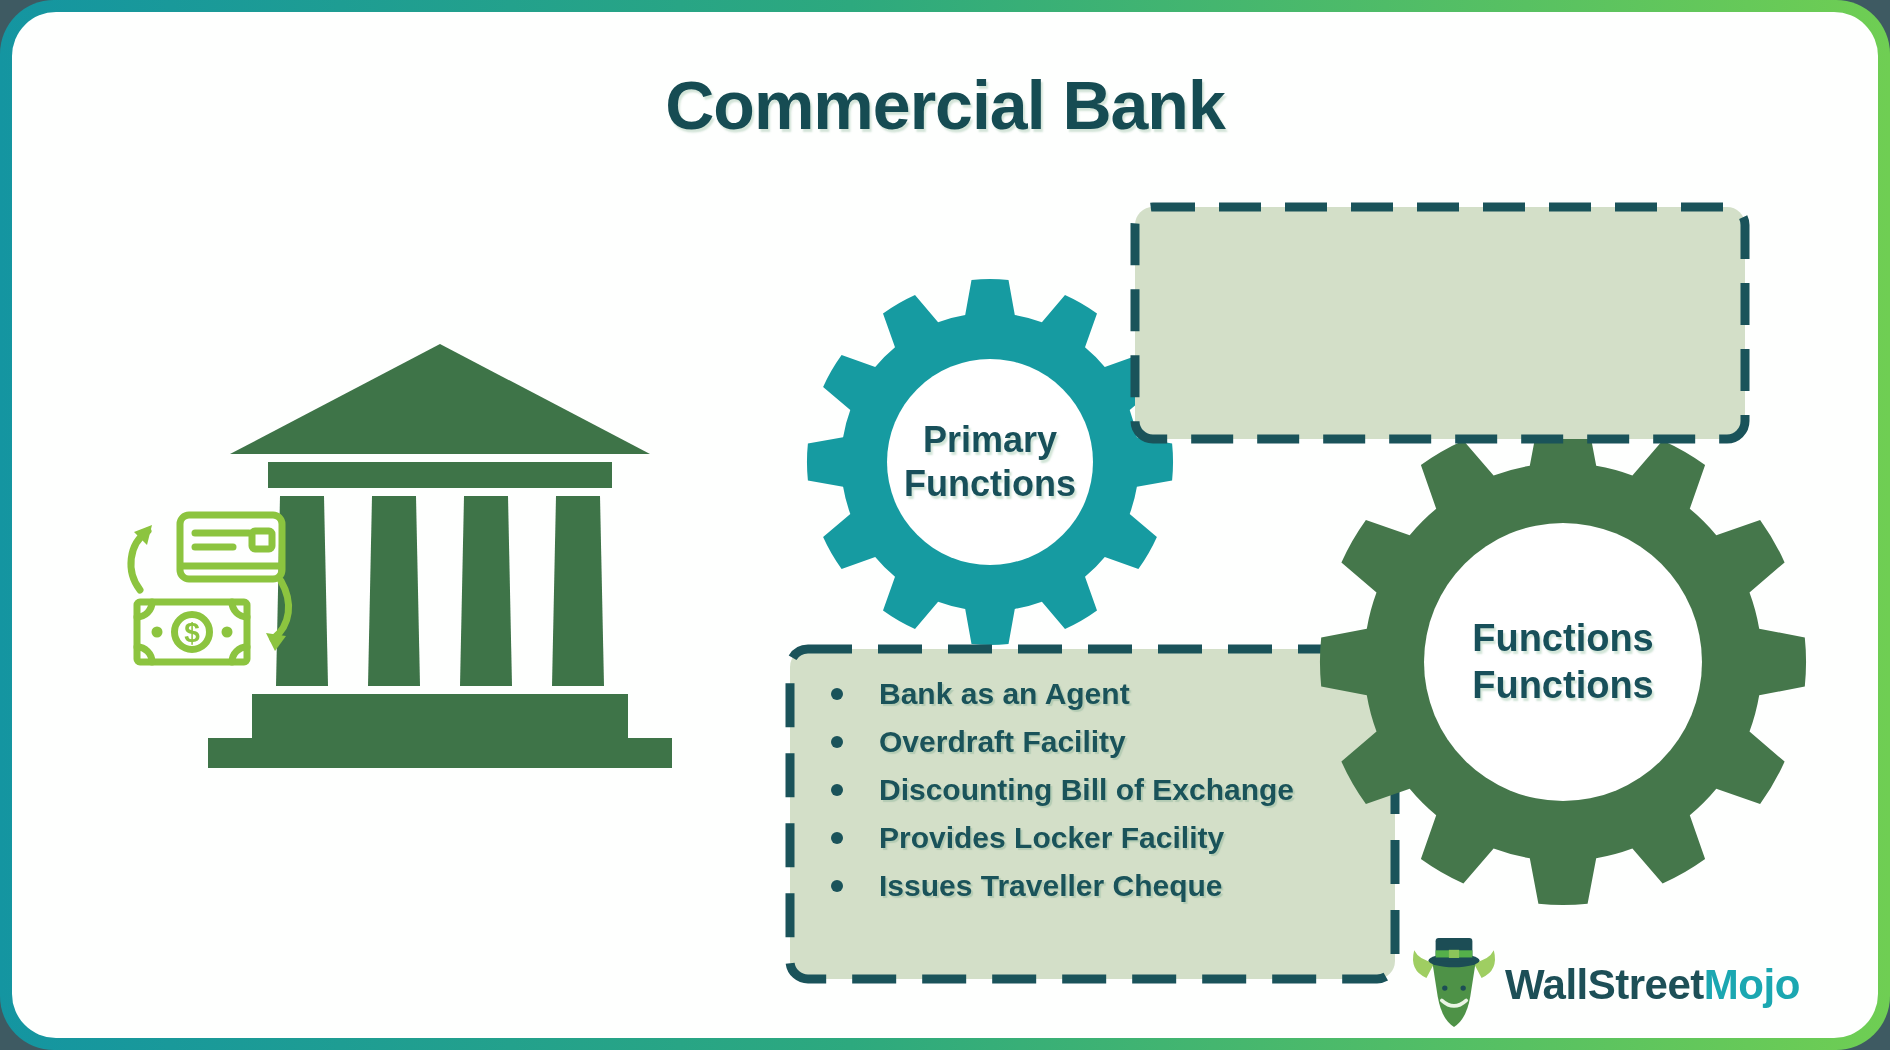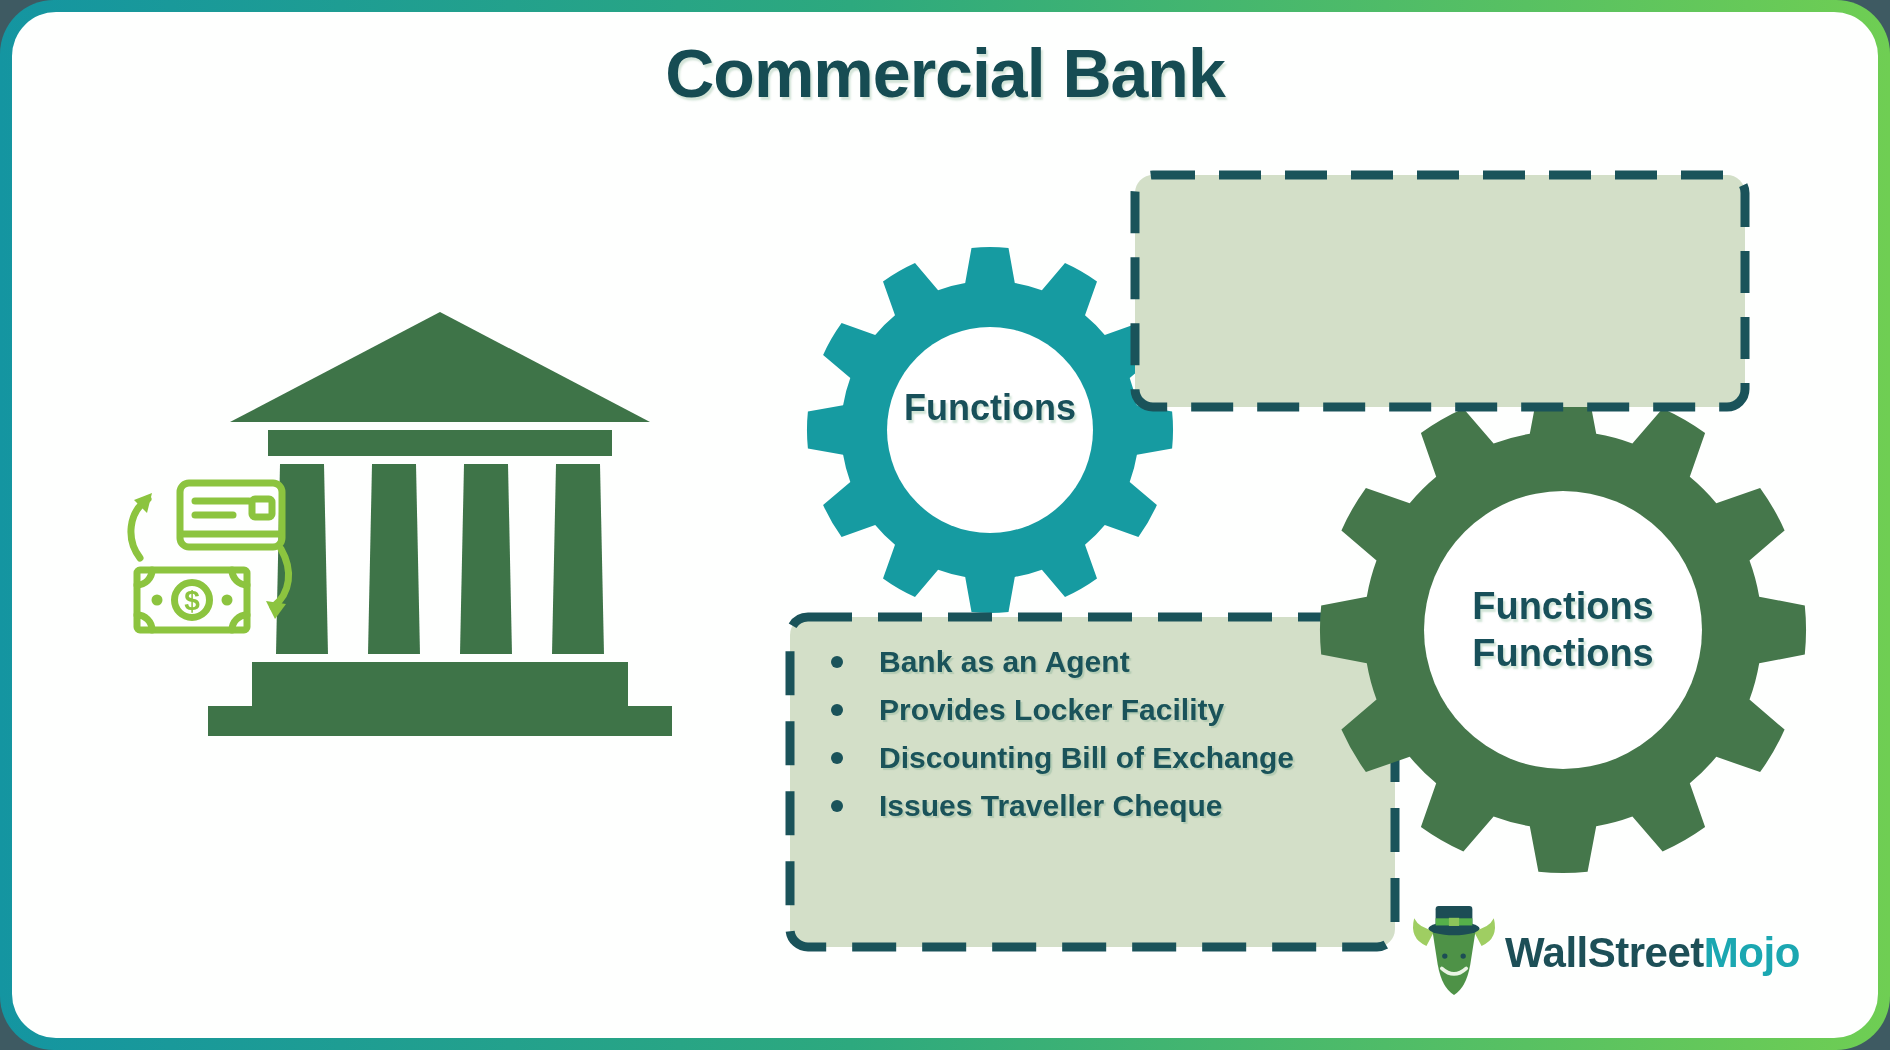--- a/index.html
+++ b/index.html
@@ -3,21 +3,21 @@
 <meta charset="utf-8">
 <style>
   html,body{margin:0;padding:0;}
   body{
     width:1890px;height:1050px;position:relative;overflow:hidden;
     background:#3E5A62;
     font-family:"Liberation Sans", sans-serif;
   }
   .frame{position:absolute;inset:0;background:linear-gradient(90deg,#1495A1 0%,#2DA97E 45%,#6FCE53 100%);border-radius:54px;}
   .card{position:absolute;inset:12px;background:#FEFFFE;border-radius:44px;}
-  .canvas{position:absolute;inset:0;}
+  .canvas{position:absolute;inset:0;margin-top:32px;}
 
   .title{
     position:absolute;left:0;top:34px;width:100%;text-align:center;
     font-size:68px;font-weight:bold;color:#164C53;letter-spacing:-1px;z-index:6;
     text-shadow:2px 3px 2px rgba(160,195,170,.45);
   }
 
   .gear-svg{position:absolute;left:0;top:0;width:1890px;height:1050px;pointer-events:none;}
   .z1{z-index:1}.z3{z-index:3}
 
@@ -105,31 +105,33 @@
       <polygon points="52,193 34,200 47,213"></polygon>
       <polygon points="186,304 166,301 175,319"></polygon>
     </g>
   </svg>
 
   <svg class="gear-svg z1" viewBox="0 0 1890 1050">
     <path fill="#169BA1" d="M 965.2 283.1 L 971.5 247.9 A 183 183 0 0 1 1008.5 247.9 L 1014.8 283.1 A 149 149 0 0 1 1041.9 290.3 L 1065.0 263.1 A 183 183 0 0 1 1097.0 281.6 L 1085.0 315.2 A 149 149 0 0 1 1104.8 335.0 L 1138.4 323.0 A 183 183 0 0 1 1156.9 355.0 L 1129.7 378.1 A 149 149 0 0 1 1136.9 405.2 L 1172.1 411.5 A 183 183 0 0 1 1172.1 448.5 L 1136.9 454.8 A 149 149 0 0 1 1129.7 481.9 L 1156.9 505.0 A 183 183 0 0 1 1138.4 537.0 L 1104.8 525.0 A 149 149 0 0 1 1085.0 544.8 L 1097.0 578.4 A 183 183 0 0 1 1065.0 596.9 L 1041.9 569.7 A 149 149 0 0 1 1014.8 576.9 L 1008.5 612.1 A 183 183 0 0 1 971.5 612.1 L 965.2 576.9 A 149 149 0 0 1 938.1 569.7 L 915.0 596.9 A 183 183 0 0 1 883.0 578.4 L 895.0 544.8 A 149 149 0 0 1 875.2 525.0 L 841.6 537.0 A 183 183 0 0 1 823.1 505.0 L 850.3 481.9 A 149 149 0 0 1 843.1 454.8 L 807.9 448.5 A 183 183 0 0 1 807.9 411.5 L 843.1 405.2 A 149 149 0 0 1 850.3 378.1 L 823.1 355.0 A 183 183 0 0 1 841.6 323.0 L 875.2 335.0 A 149 149 0 0 1 895.0 315.2 L 883.0 281.6 A 183 183 0 0 1 915.0 263.1 L 938.1 290.3 A 149 149 0 0 1 965.2 283.1 Z"></path>
     <circle cx="990" cy="430" r="103" fill="#FFFFFF"></circle>
   </svg>
   <div class="gear-label primary">
+    <div>Primary</div>
     <div>Functions</div>
   </div>
 
   <div class="info-box secondary">
     <svg width="615" height="340">
       <rect x="5" y="5" width="605" height="330" rx="18" fill="#D3DFC8" stroke="#1A535A" stroke-width="9" stroke-dasharray="44 26"></rect>
     </svg>
     <ul>
       <li>Bank as an Agent</li>
+      <li>Overdraft Facility</li>
+      <li>Discounting Bill of Exchange</li>
       <li>Provides Locker Facility</li>
-      <li>Discounting Bill of Exchange</li>
       <li>Issues Traveller Cheque</li>
     </ul>
   </div>
 
   <svg class="gear-svg z3" viewBox="0 0 1890 1050">
     <path fill="#45774B" d="M 1529.8 433.8 L 1538.4 388.2 A 243 243 0 0 1 1587.6 388.2 L 1596.2 433.8 A 199 199 0 0 1 1632.4 443.5 L 1662.6 408.4 A 243 243 0 0 1 1705.1 432.9 L 1689.8 476.7 A 199 199 0 0 1 1716.3 503.2 L 1760.1 487.9 A 243 243 0 0 1 1784.6 530.4 L 1749.5 560.6 A 199 199 0 0 1 1759.2 596.8 L 1804.8 605.4 A 243 243 0 0 1 1804.8 654.6 L 1759.2 663.2 A 199 199 0 0 1 1749.5 699.4 L 1784.6 729.6 A 243 243 0 0 1 1760.1 772.1 L 1716.3 756.8 A 199 199 0 0 1 1689.8 783.3 L 1705.1 827.1 A 243 243 0 0 1 1662.6 851.6 L 1632.4 816.5 A 199 199 0 0 1 1596.2 826.2 L 1587.6 871.8 A 243 243 0 0 1 1538.4 871.8 L 1529.8 826.2 A 199 199 0 0 1 1493.6 816.5 L 1463.4 851.6 A 243 243 0 0 1 1420.9 827.1 L 1436.2 783.3 A 199 199 0 0 1 1409.7 756.8 L 1365.9 772.1 A 243 243 0 0 1 1341.4 729.6 L 1376.5 699.4 A 199 199 0 0 1 1366.8 663.2 L 1321.2 654.6 A 243 243 0 0 1 1321.2 605.4 L 1366.8 596.8 A 199 199 0 0 1 1376.5 560.6 L 1341.4 530.4 A 243 243 0 0 1 1365.9 487.9 L 1409.7 503.2 A 199 199 0 0 1 1436.2 476.7 L 1420.9 432.9 A 243 243 0 0 1 1463.4 408.4 L 1493.6 443.5 A 199 199 0 0 1 1529.8 433.8 Z"></path>
     <circle cx="1563" cy="630" r="139" fill="#FFFFFF"></circle>
   </svg>
   <div class="gear-label secondary">
     <div>Functions</div>

